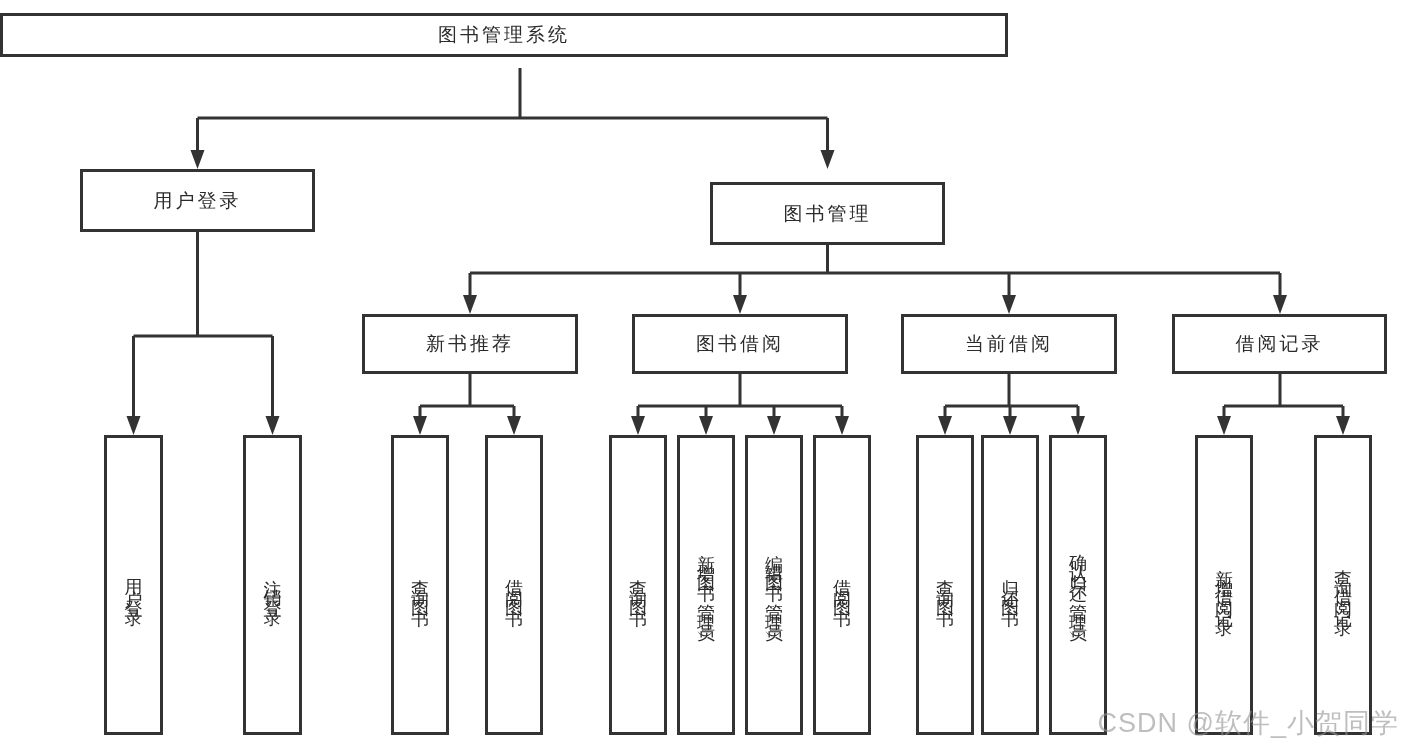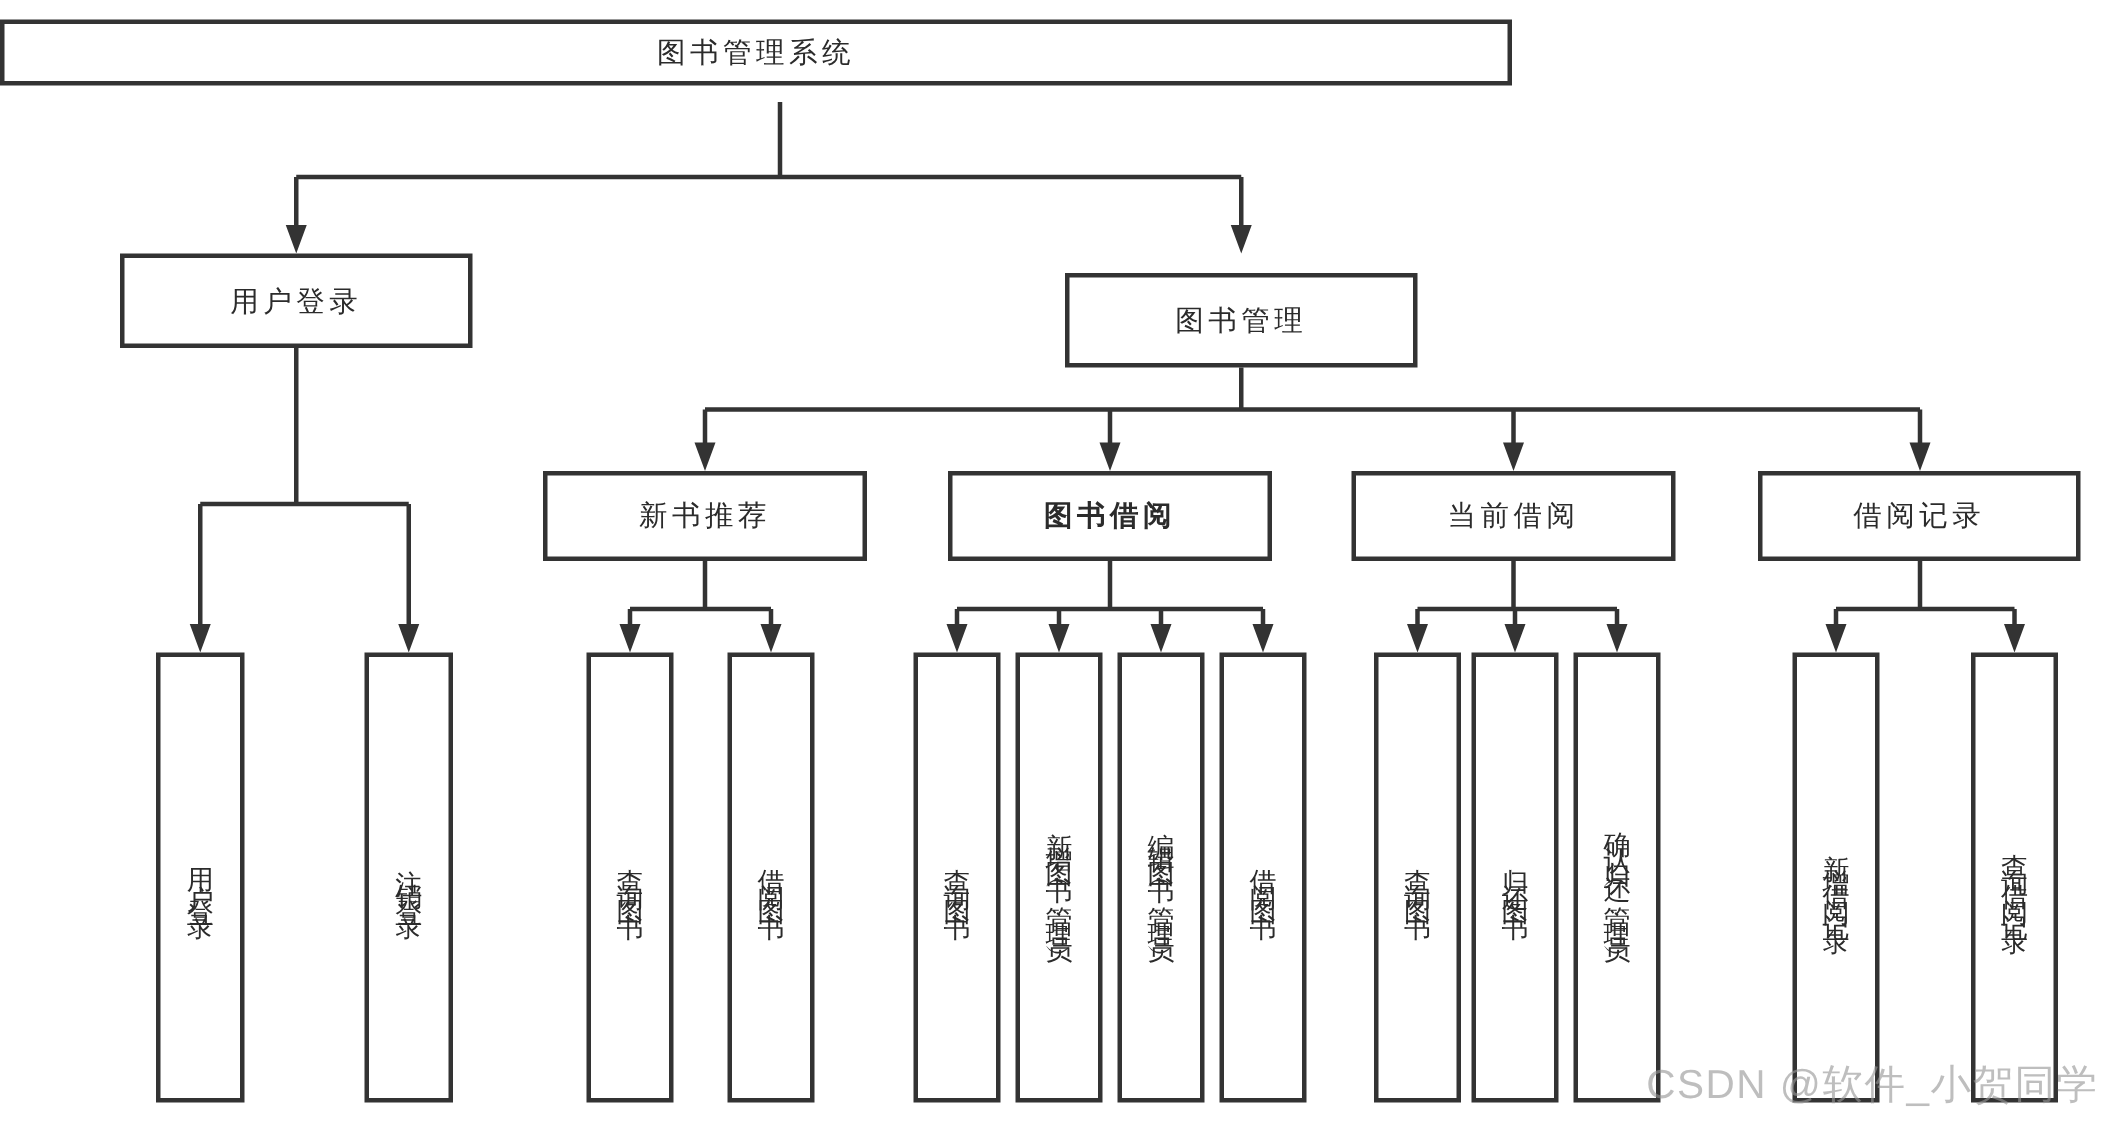--- a/index.html
+++ b/index.html
@@ -62,21 +62,21 @@
       M1217 416 L1231 416 L1224 435 Z
       M1336 416 L1350 416 L1343 435 Z"></path>
   </svg>
 
   <div class="node" style="left:0; top:13px; width:1008px; height:44px;">图书管理系统</div>
 
   <div class="node" style="left:80px; top:169px; width:235px; height:63px;">用户登录</div>
   <div class="node" style="left:710px; top:182px; width:235px; height:63px;">图书管理</div>
 
   <div class="node" style="left:362px; top:314px; width:216px; height:60px;">新书推荐</div>
-  <div class="node" style="left:632px; top:314px; width:216px; height:60px;font-weight:bold;">图书借阅</div>
+  <div class="node" style="left:632px; top:314px; width:216px; height:60px;">图书借阅</div>
   <div class="node" style="left:901px; top:314px; width:216px; height:60px;">当前借阅</div>
   <div class="node" style="left:1172px; top:314px; width:215px; height:60px;">借阅记录</div>
 
   <div class="node leaf" style="left:104px; width:59px;">用户登录</div>
   <div class="node leaf" style="left:243px; width:59px;">注销登录</div>
 
   <div class="node leaf" style="left:391px;">查询图书</div>
   <div class="node leaf" style="left:485px;">借阅图书</div>
 
   <div class="node leaf" style="left:609px;">查询图书</div>

